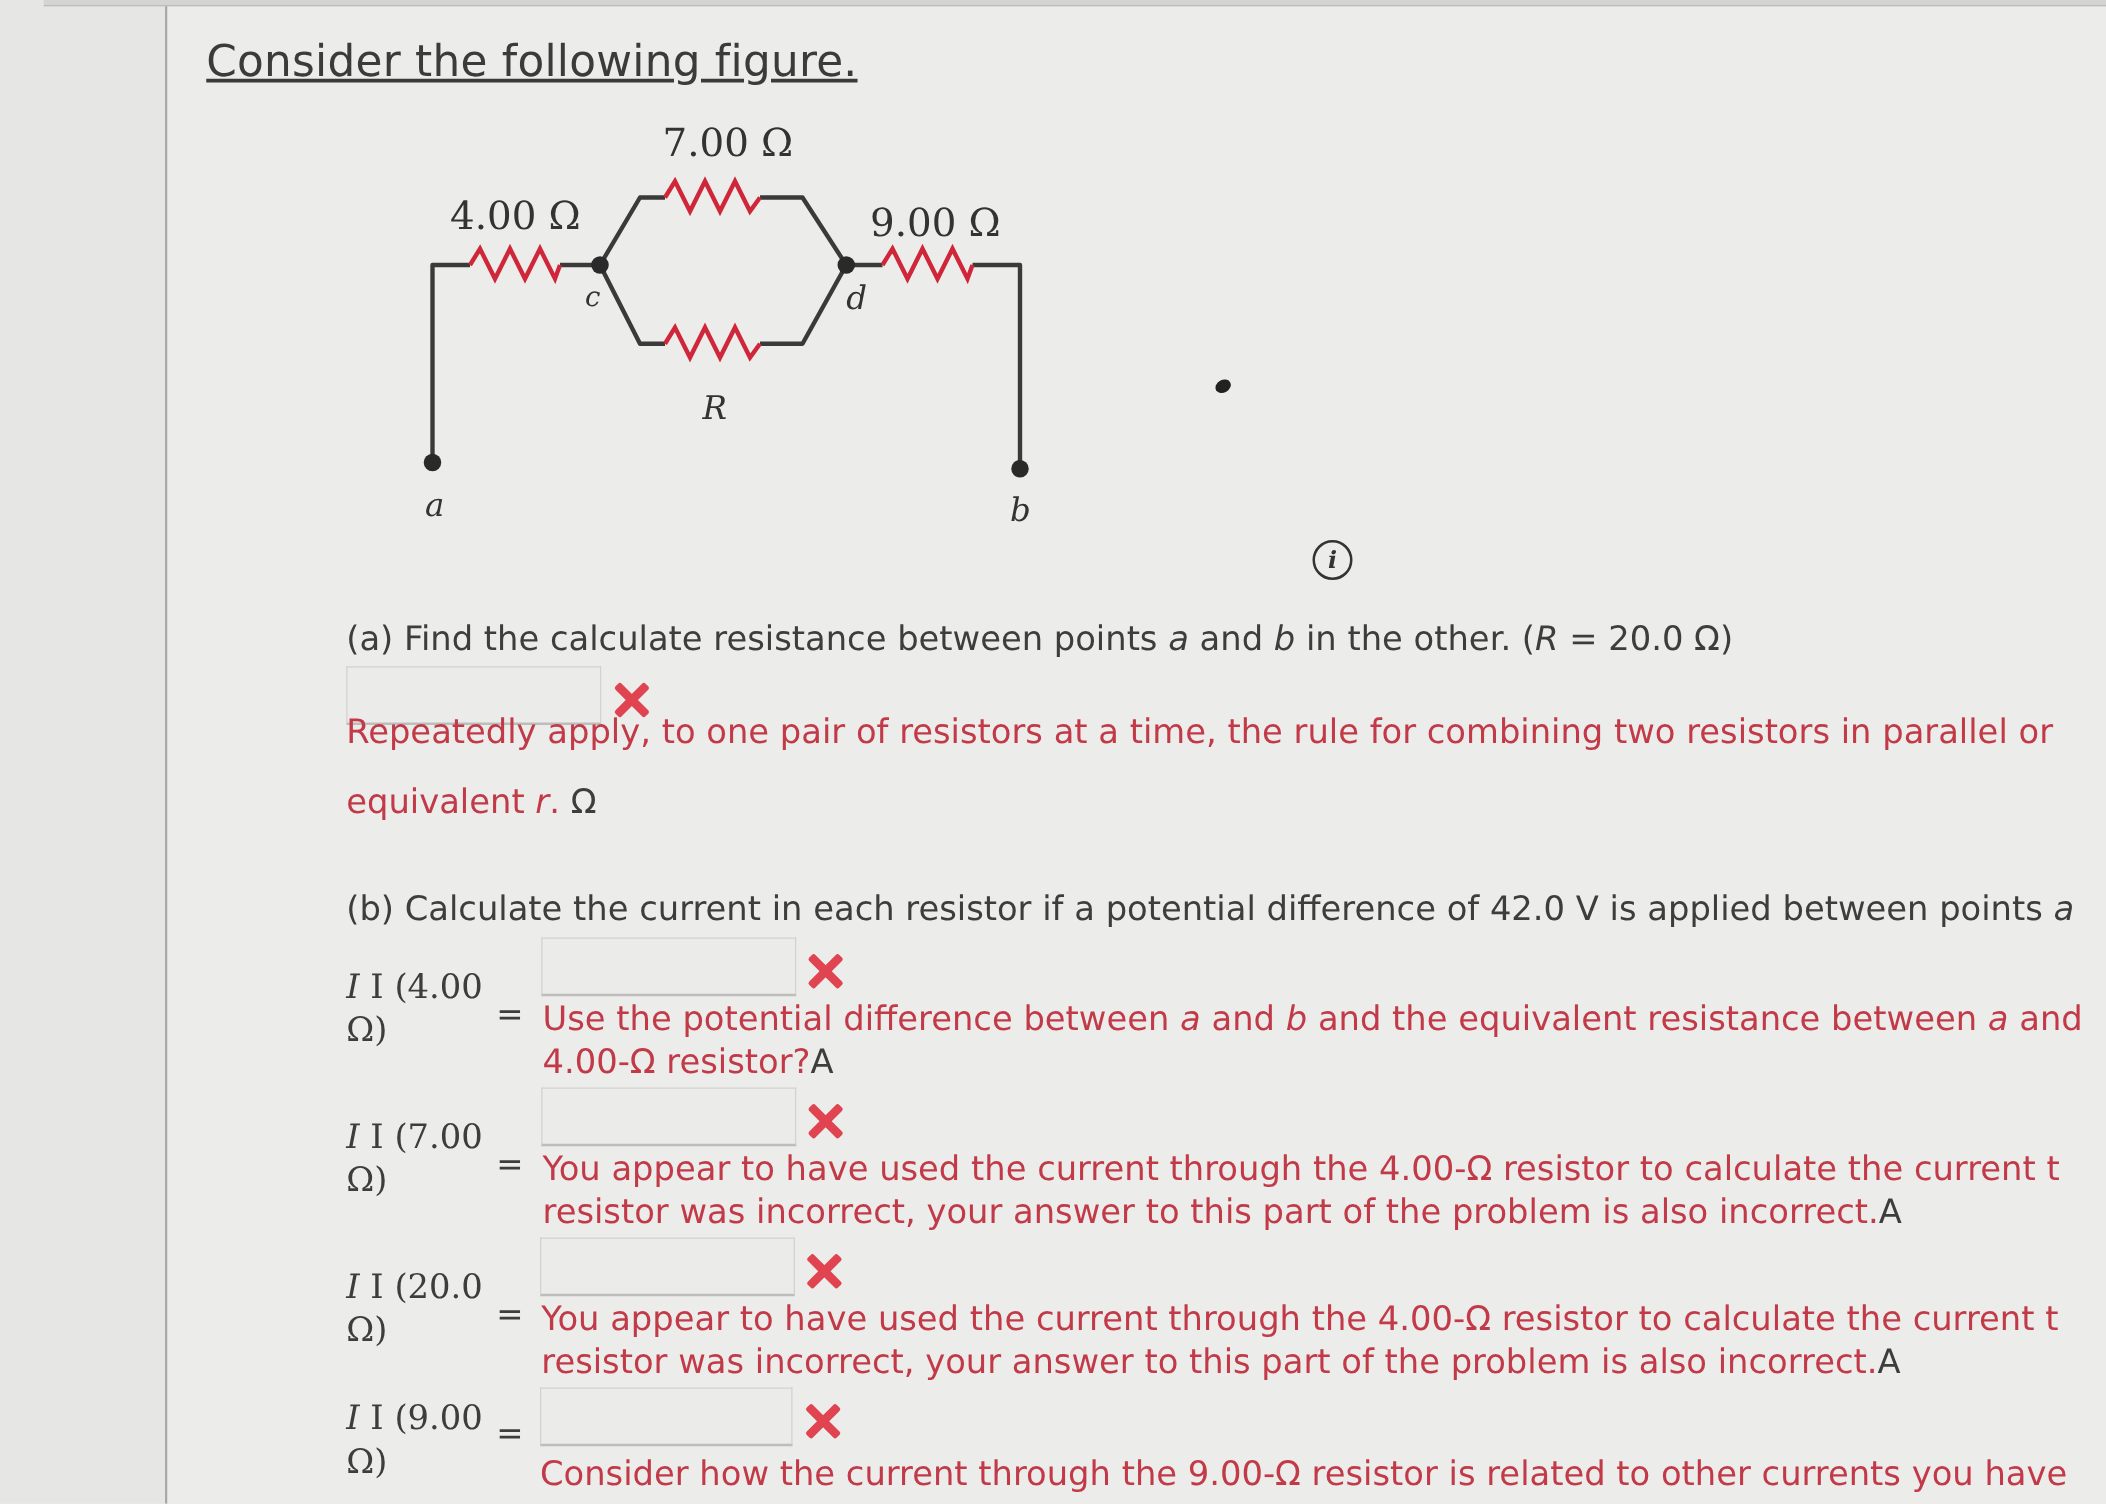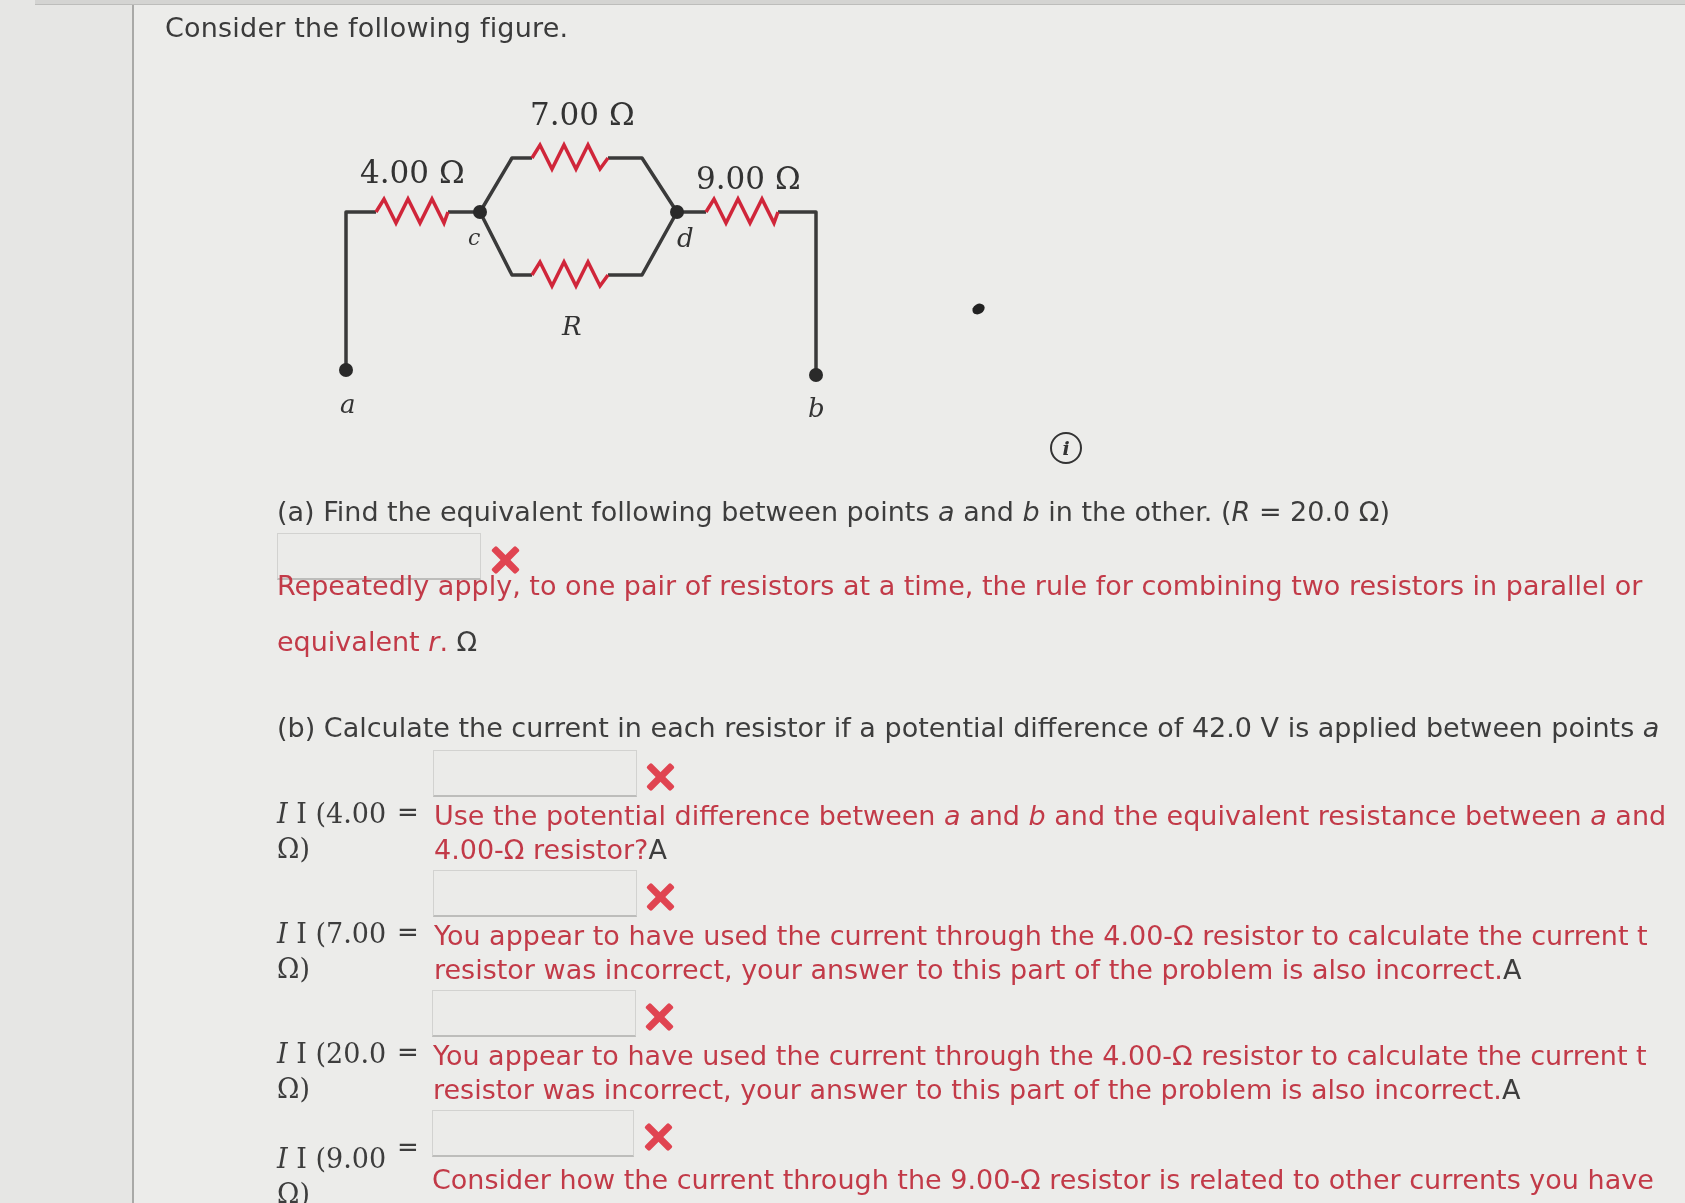--- a/index.html
+++ b/index.html
@@ -20,22 +20,22 @@
     }
     .top-strip {
       position:absolute; left:35px; top:0; width:1650px; height:4px;
       background:#d4d4d2; border-bottom:1px solid #bdbdbb;
     }
     .content {
       position:absolute; left:134px; top:0; right:0; bottom:0;
       background:#ececea;
     }
     .intro {
-      position:absolute; left:165px; top:12px;
-      font-size:27px; color:#3b3b3b; letter-spacing:0.2px;
+      position:absolute; left:165px; top:30px;
+      font-size:35px; color:#3b3b3b; letter-spacing:0.2px;text-decoration:underline;
     }
     .figure { position:absolute; left:340px; top:95px; width:580px; height:360px; }
     .figure svg { width:100%; height:100%; overflow:visible; }
     .fig-label { font-family:"DejaVu Serif", serif; font-size:31px; fill:#333; }
     .fig-var { font-family:"DejaVu Serif", serif; font-style:italic; font-size:26px; fill:#333; }
     .info-icon {
       position:absolute; left:1050px; top:432px; width:28px; height:28px;
       border:2px solid #333; border-radius:50%;
       font-family:"DejaVu Serif", serif; font-style:italic; font-weight:bold;
       font-size:19px; line-height:28px; text-align:center; color:#333;
@@ -58,21 +58,21 @@
       position:absolute; width:30px; height:30px;
     }
     .x-icon::before, .x-icon::after {
       content:""; position:absolute; left:12px; top:-2px; width:7px; height:34px;
       background:#e04451; border-radius:2px;
     }
     .x-icon::before { transform:rotate(45deg); }
     .x-icon::after { transform:rotate(-45deg); }
     .ilabel {
       position:absolute; font-family:"DejaVu Serif", serif; font-size:27px; color:#3d3d3d;
-      line-height:35px; white-space:nowrap;margin-top:24px;
+      line-height:35px; white-space:nowrap;
     }
     .ilabel i { font-style:italic; }
     .eq { position:absolute; font-size:26px; color:#3d3d3d; }
   </style>
 </head>
 <body>
 
 <div class="left-gutter"></div>
 <div class="gutter-rule"></div>
 <div class="content"></div>
@@ -118,21 +118,21 @@
     <text class="fig-var" x="468" y="322">b</text>
     <text class="fig-var" x="128" y="150" style="font-size:22px">c</text>
     <text class="fig-var" x="337" y="152">d</text>
   </svg>
 </div>
 
 <div class="stray-dot"></div>
 <div class="info-icon">i</div>
 
 <div class="q-text" style="left:277px; top:496px;">
-  <span>(a) Find the equivalent following between points </span><i>a</i><span> and </span><i>b</i><span> in the other. (</span><i>R</i><span> = 20.0 Ω)</span>
+  <span>(a) Find the calculate resistance between points </span><i>a</i><span> and </span><i>b</i><span> in the other. (</span><i>R</i><span> = 20.0 Ω)</span>
 </div>
 <div class="answer-box" style="left:277px; top:533px; width:202px;"></div>
 <div class="x-icon" style="left:490px; top:545px;"></div>
 <div class="hint" style="left:277px; top:568px;">Repeatedly apply, to one pair of resistors at a time, the rule for combining two resistors in parallel or</div>
 <div class="hint" style="left:277px; top:624px;">
   <span>equivalent </span><i>r</i><span>. </span><span class="unit">Ω</span>
 </div>
 
 <div class="q-text" style="left:277px; top:712px;text-align:center;">
   <span>(b) Calculate the current in each resistor if a potential difference of 42.0 V is applied between points </span><i>a</i>

